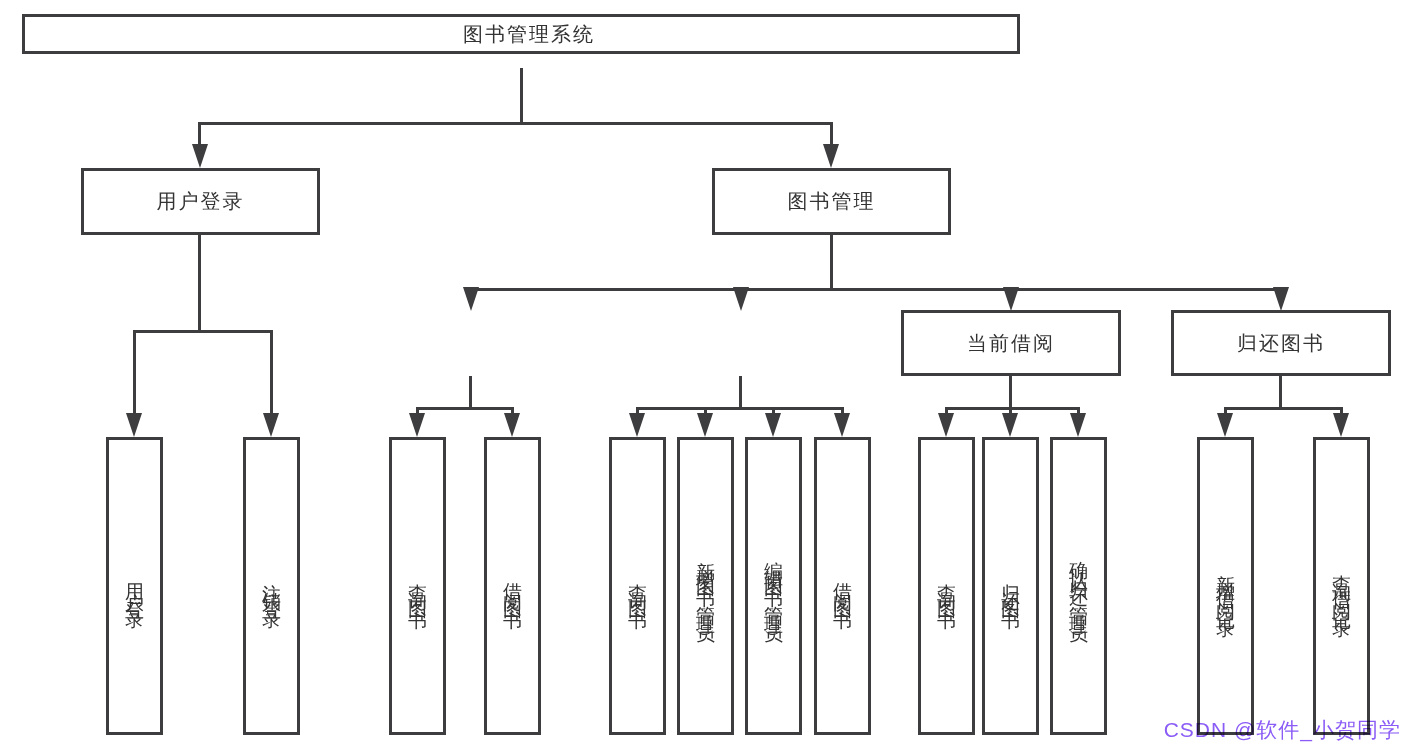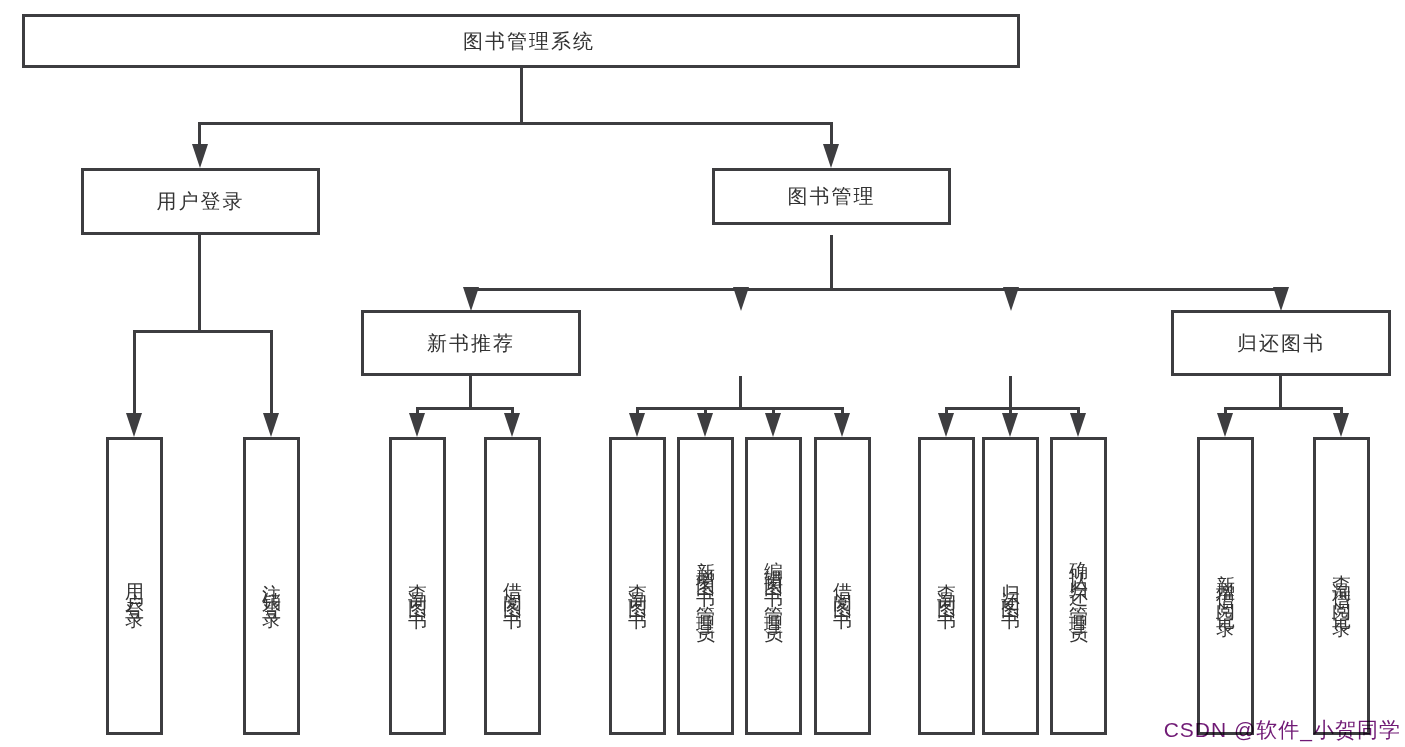--- a/index.html
+++ b/index.html
@@ -24,55 +24,55 @@
   .vline,.hline{position:absolute;background:#3d3d40;z-index:1;}
   .vline{width:3px;}
   .hline{height:3px;}
   .arrow{
     position:absolute;width:0;height:0;z-index:1;
     border-left:8px solid transparent;border-right:8px solid transparent;
     border-top:24px solid #3d3d40;
   }
   .watermark{
     position:absolute;top:716px;right:4px;z-index:5;
-    font-size:21px;letter-spacing:1px;color:#701a75;mix-blend-mode:multiply;
+    font-size:21px;letter-spacing:1px;color:#8b5cf6;mix-blend-mode:multiply;
   }
 </style>
 </head>
 <body>
 
 <div class="canvas">
 
-  <div class="node" style="left:22px;top:14px;width:998px;height:54px;padding-left:16px;">图书管理系统</div>
+  <div class="node" style="left:22px;top:14px;width:998px;height:40px;padding-left:16px;">图书管理系统</div>
 
   <div class="vline" style="left:520px;top:68px;height:57px;"></div>
   <div class="hline" style="left:198px;top:122px;width:635px;"></div>
   <div class="vline" style="left:198px;top:122px;height:28px;"></div>
   <div class="arrow" style="left:192px;top:144px;"></div>
   <div class="vline" style="left:830px;top:122px;height:28px;"></div>
   <div class="arrow" style="left:823px;top:144px;"></div>
 
   <div class="node" style="left:81px;top:168px;width:239px;height:67px;">用户登录</div>
-  <div class="node" style="left:712px;top:168px;width:239px;height:57px;">图书管理</div>
+  <div class="node" style="left:712px;top:168px;width:239px;height:67px;">图书管理</div>
 
   <div class="vline" style="left:198px;top:235px;height:97px;"></div>
   <div class="hline" style="left:133px;top:330px;width:140px;"></div>
   <div class="vline" style="left:133px;top:330px;height:87px;"></div>
   <div class="arrow" style="left:126px;top:413px;"></div>
   <div class="vline" style="left:270px;top:330px;height:87px;"></div>
   <div class="arrow" style="left:263px;top:413px;"></div>
 
   <div class="vline" style="left:830px;top:235px;height:56px;"></div>
   <div class="hline" style="left:470px;top:288px;width:813px;"></div>
   <div class="arrow" style="left:463px;top:287px;"></div>
   <div class="arrow" style="left:733px;top:287px;"></div>
   <div class="arrow" style="left:1003px;top:287px;"></div>
   <div class="arrow" style="left:1273px;top:287px;"></div>
 
-  <div class="node" style="left:361px;top:310px;width:220px;height:66px;">新书推荐</div>
+  <div class="node" style="left:901px;top:310px;width:220px;height:66px;">当前借阅</div>
   <div class="node" style="left:1171px;top:310px;width:220px;height:66px;">归还图书</div>
 
   <div class="vline" style="left:469px;top:376px;height:34px;"></div>
   <div class="hline" style="left:416px;top:407px;width:98px;"></div>
   <div class="vline" style="left:416px;top:407px;height:12px;"></div>
   <div class="arrow" style="left:409px;top:413px;"></div>
   <div class="vline" style="left:511px;top:407px;height:12px;"></div>
   <div class="arrow" style="left:504px;top:413px;"></div>
 
   <div class="vline" style="left:739px;top:376px;height:34px;"></div>

